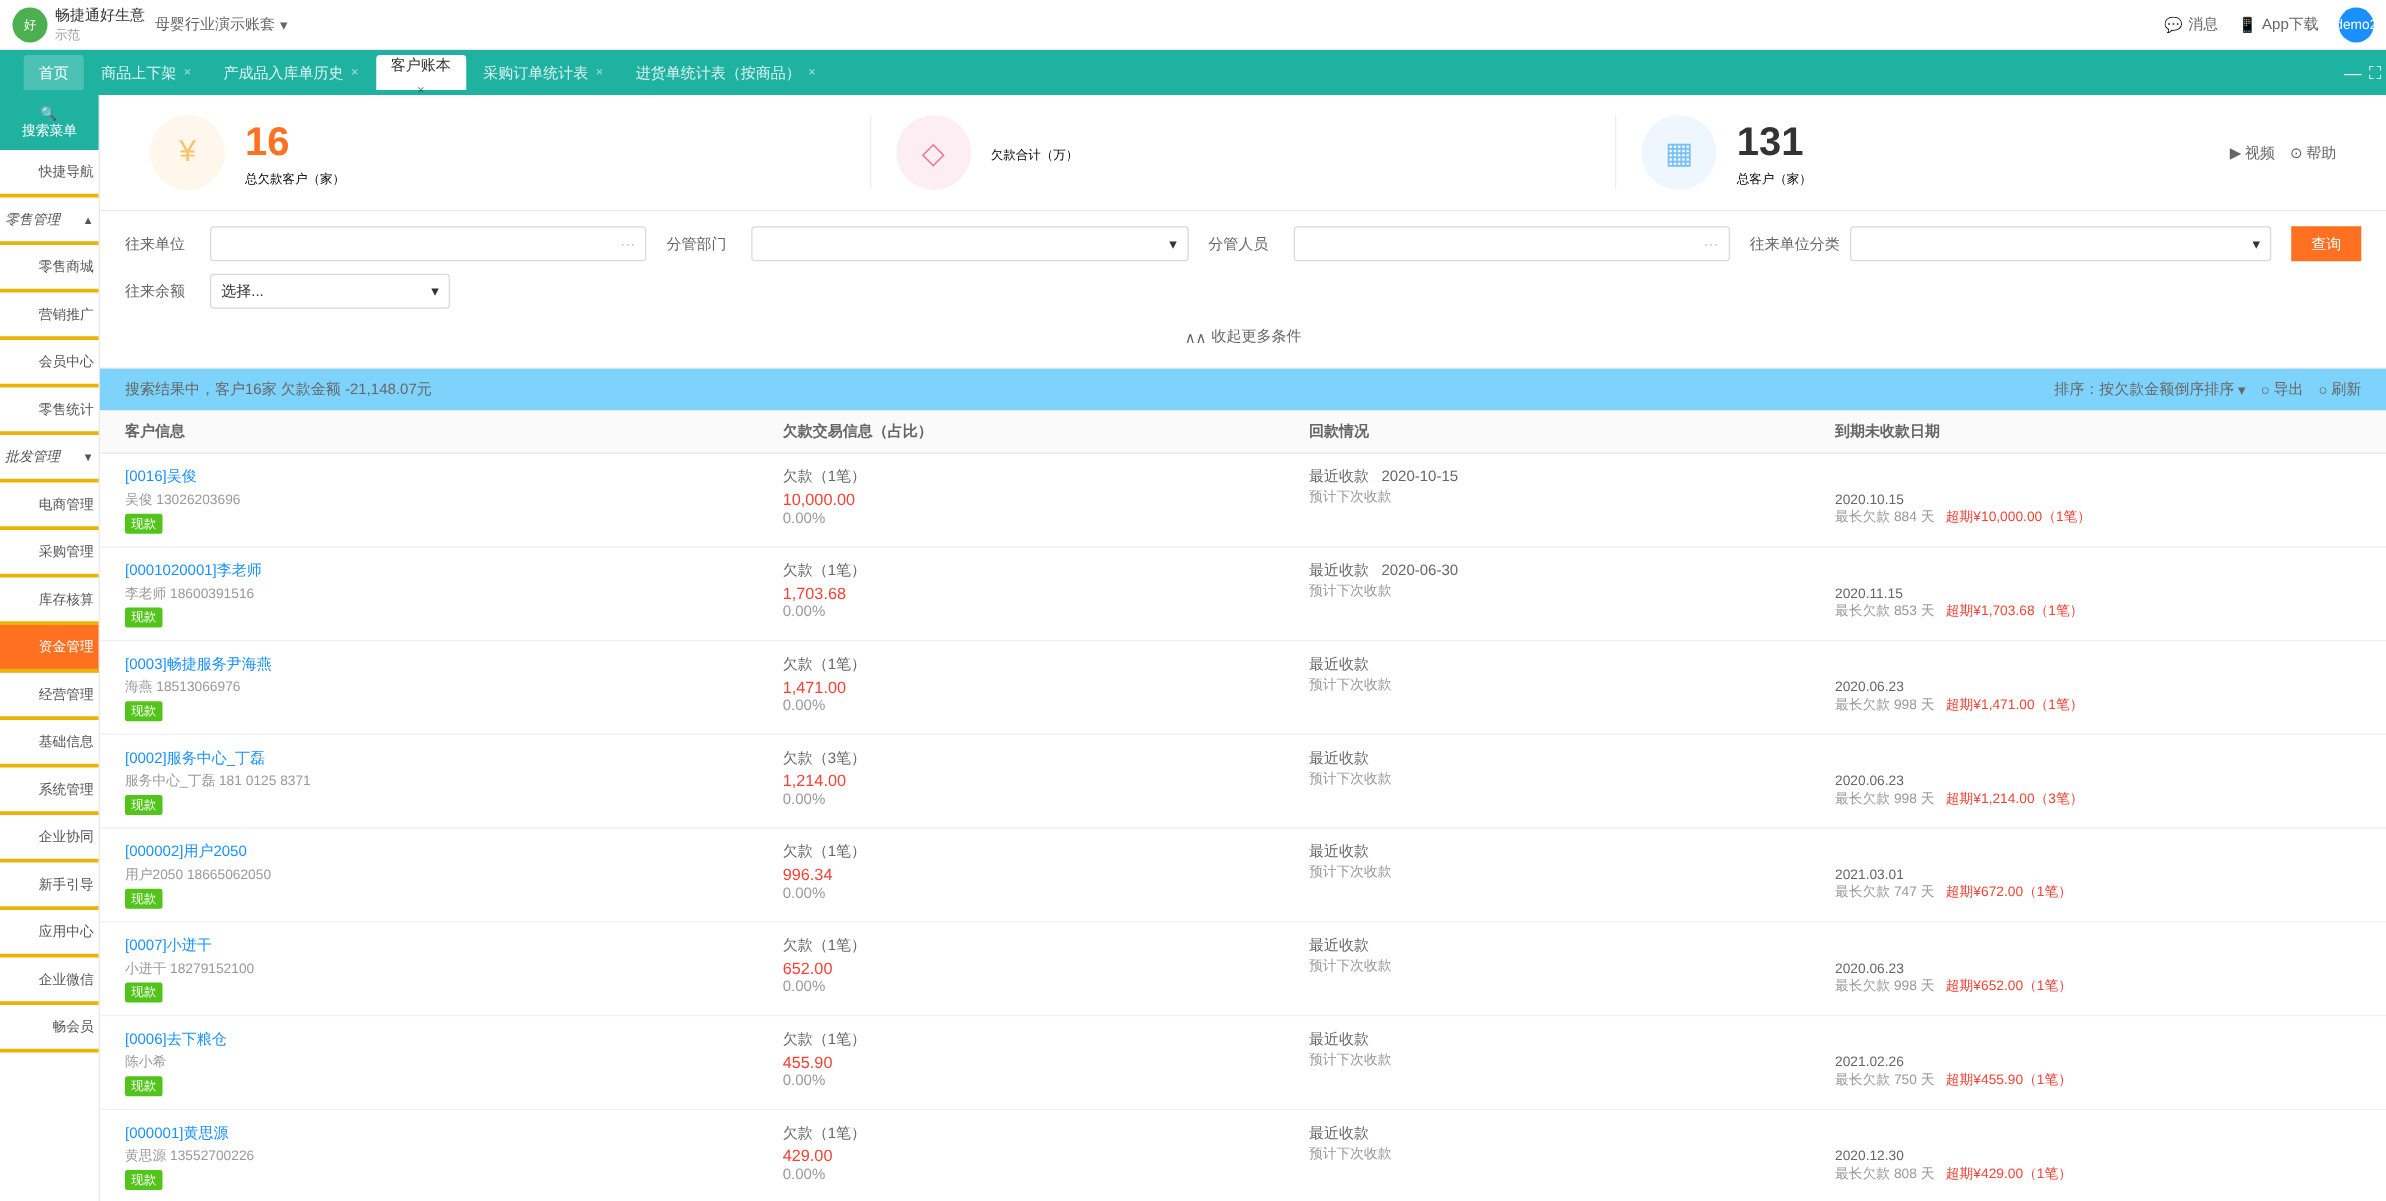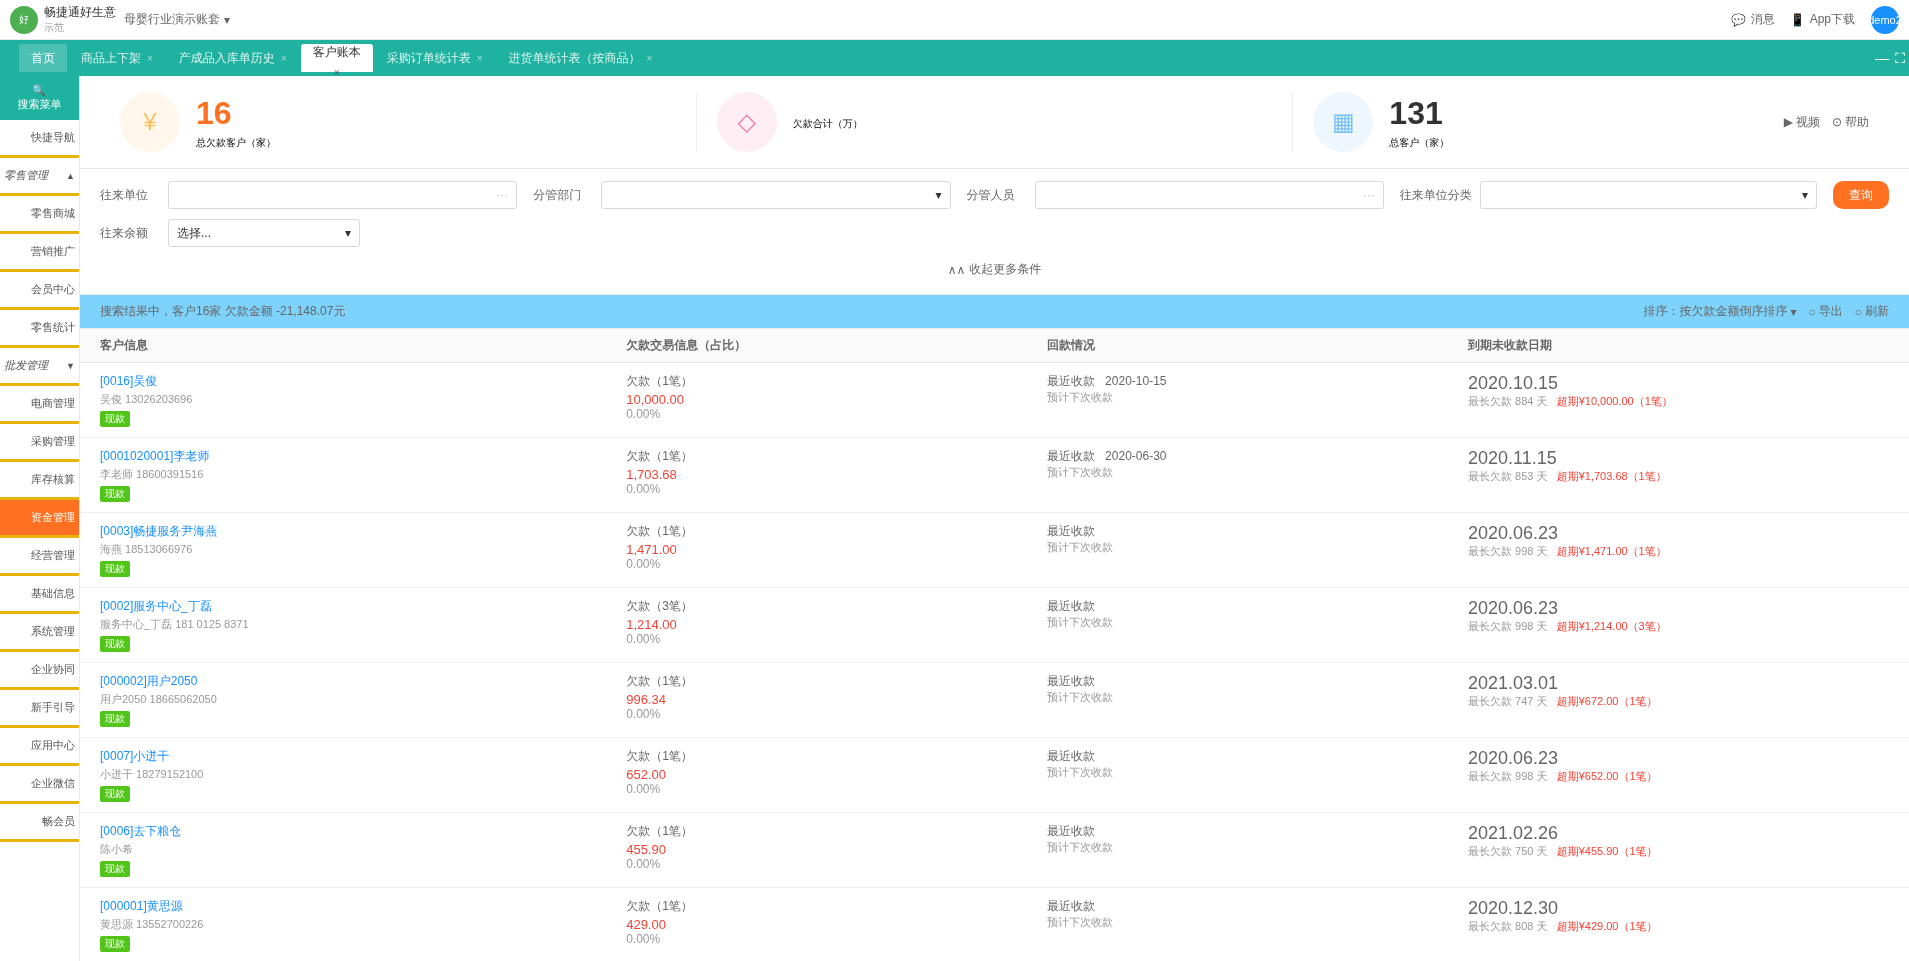--- a/index.html
+++ b/index.html
@@ -55,42 +55,42 @@
     .card-actions span { cursor: pointer; display: flex; align-items: center; gap: 3px; }
 
     
     .filter-area { background: #fff; padding: 12px 20px; border-bottom: 1px solid #e8e8e8; }
     .filter-row { display: flex; align-items: center; gap: 16px; margin-bottom: 10px; }
     .filter-item { display: flex; align-items: center; gap: 8px; flex: 1; }
     .filter-label { font-size: 12px; color: #666; white-space: nowrap; min-width: 60px; }
     .filter-input { flex: 1; height: 28px; border: 1px solid #d9d9d9; border-radius: 3px; padding: 0 8px; font-size: 12px; display: flex; align-items: center; justify-content: space-between; cursor: pointer; background: #fff; }
     .filter-input.with-dots { justify-content: flex-end; color: #ccc; }
     .filter-select { flex: 1; height: 28px; border: 1px solid #d9d9d9; border-radius: 3px; padding: 0 8px; font-size: 12px; display: flex; align-items: center; justify-content: space-between; cursor: pointer; background: #fff; }
-    .search-btn { height: 28px; padding: 0 16px; background: #ff7020; color: white; border: none; border-radius: 10px; font-size: 12px; cursor: pointer; white-space: nowrap; }
+    .search-btn { height: 28px; padding: 0 16px; background: #ff7020; color: white; border: none; border-radius: 0; font-size: 12px; cursor: pointer; white-space: nowrap; }
     .collapse-btn { display: flex; align-items: center; justify-content: center; gap: 4px; color: #666; font-size: 12px; cursor: pointer; padding: 4px 0; }
 
     
     .results-bar { display: flex; align-items: center; justify-content: space-between; padding: 8px 20px; background: #7dd3fc; border-bottom: 1px solid #e8e8e8; }
     .results-info { font-size: 12px; color: #666; }
     .results-actions { display: flex; align-items: center; gap: 12px; font-size: 12px; color: #666; }
     .results-actions span { cursor: pointer; display: flex; align-items: center; gap: 3px; }
 
     
     .data-table { background: #fff; }
     .table-header { display: grid; grid-template-columns: 2.5fr 2fr 2fr 2fr; padding: 8px 20px; border-bottom: 1px solid #e8e8e8; background: #fafafa; font-size: 12px; color: #666; font-weight: bold; }
     .table-row { display: grid; grid-template-columns: 2.5fr 2fr 2fr 2fr; padding: 10px 20px; border-bottom: 1px solid #f0f0f0; align-items: start; }
     .customer-name { color: #1890ff; font-size: 12px; cursor: pointer; }
     .customer-phone { font-size: 11px; color: #999; margin: 2px 0; }
     .customer-tag { display: inline-block; background: #52c41a; color: white; font-size: 10px; padding: 1px 5px; border-radius: 2px; margin-top: 2px; }
     .debt-amount { color: #f44336; font-size: 13px; font-weight: normal; }
     .debt-info { font-size: 12px; color: #666; margin-bottom: 2px; }
     .debt-ratio { font-size: 12px; color: #999; }
     .payment-info { font-size: 12px; color: #666; }
     .payment-date { font-size: 11px; color: #999; }
-    .overdue-date { font-size: 18px; color: #666; }
+    .overdue-date { font-size: 11px; color: #666; margin-top: 21px; }
     .overdue-days { font-size: 11px; color: #999; }
     .overdue-link { color: #f44336; cursor: pointer; font-size: 11px; }
 
     
     ::-webkit-scrollbar { width: 6px; height: 6px; }
     ::-webkit-scrollbar-track { background: #f1f1f1; }
     ::-webkit-scrollbar-thumb { background: #ccc; border-radius: 3px; }
   </style>
 </head>
 <body>

